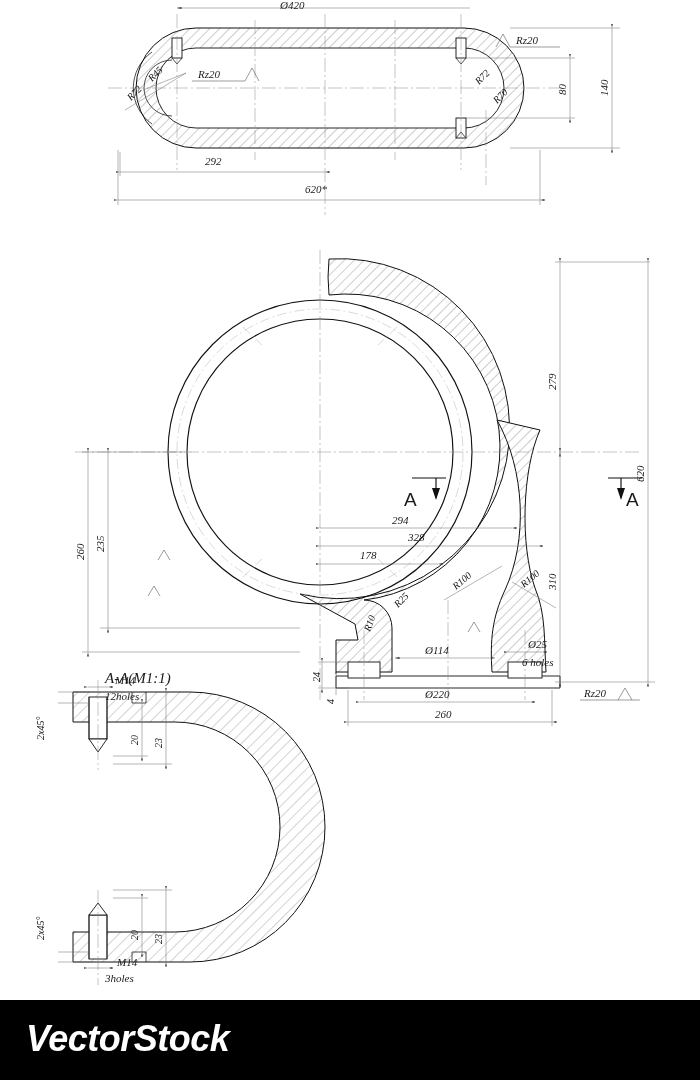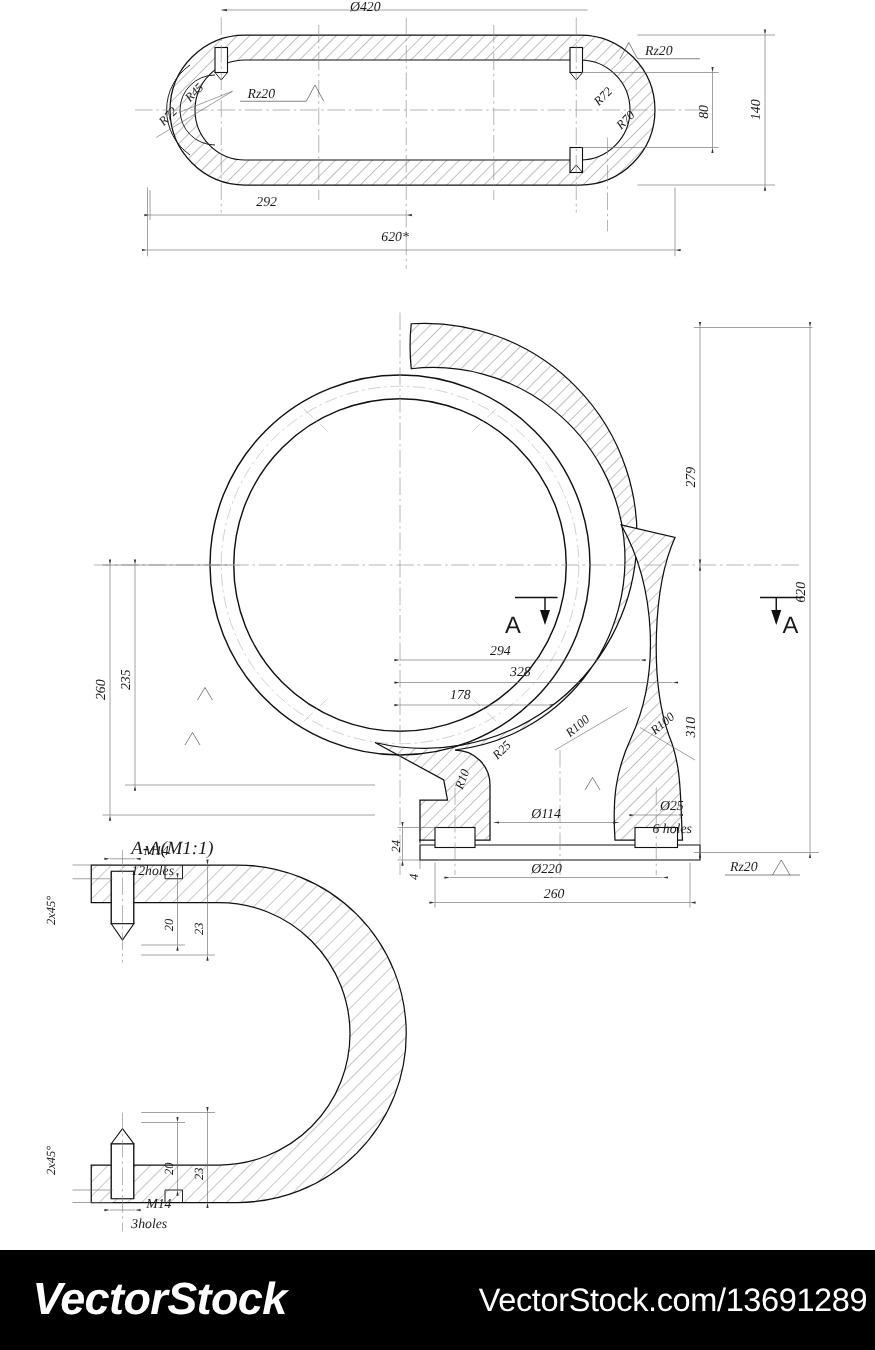--- a/index.html
+++ b/index.html
@@ -414,15 +414,14 @@
       <text class="dim-txt-sm" x="162" y="944" transform="rotate(-90 162 944)">23</text>
 
       <line class="med" x1="132" y1="962" x2="132" y2="952"></line>
       <line class="med" x1="132" y1="952" x2="146" y2="952"></line>
       <line class="med" x1="146" y1="952" x2="146" y2="962"></line>
     </g>
   </svg>
 
   <div class="footer-bar"></div>
   <div class="footer-logo">VectorStock</div>
-  <div class="footer-url">VectorStock.com/13691289</div>
 
 </div>
 
 </body></html>

